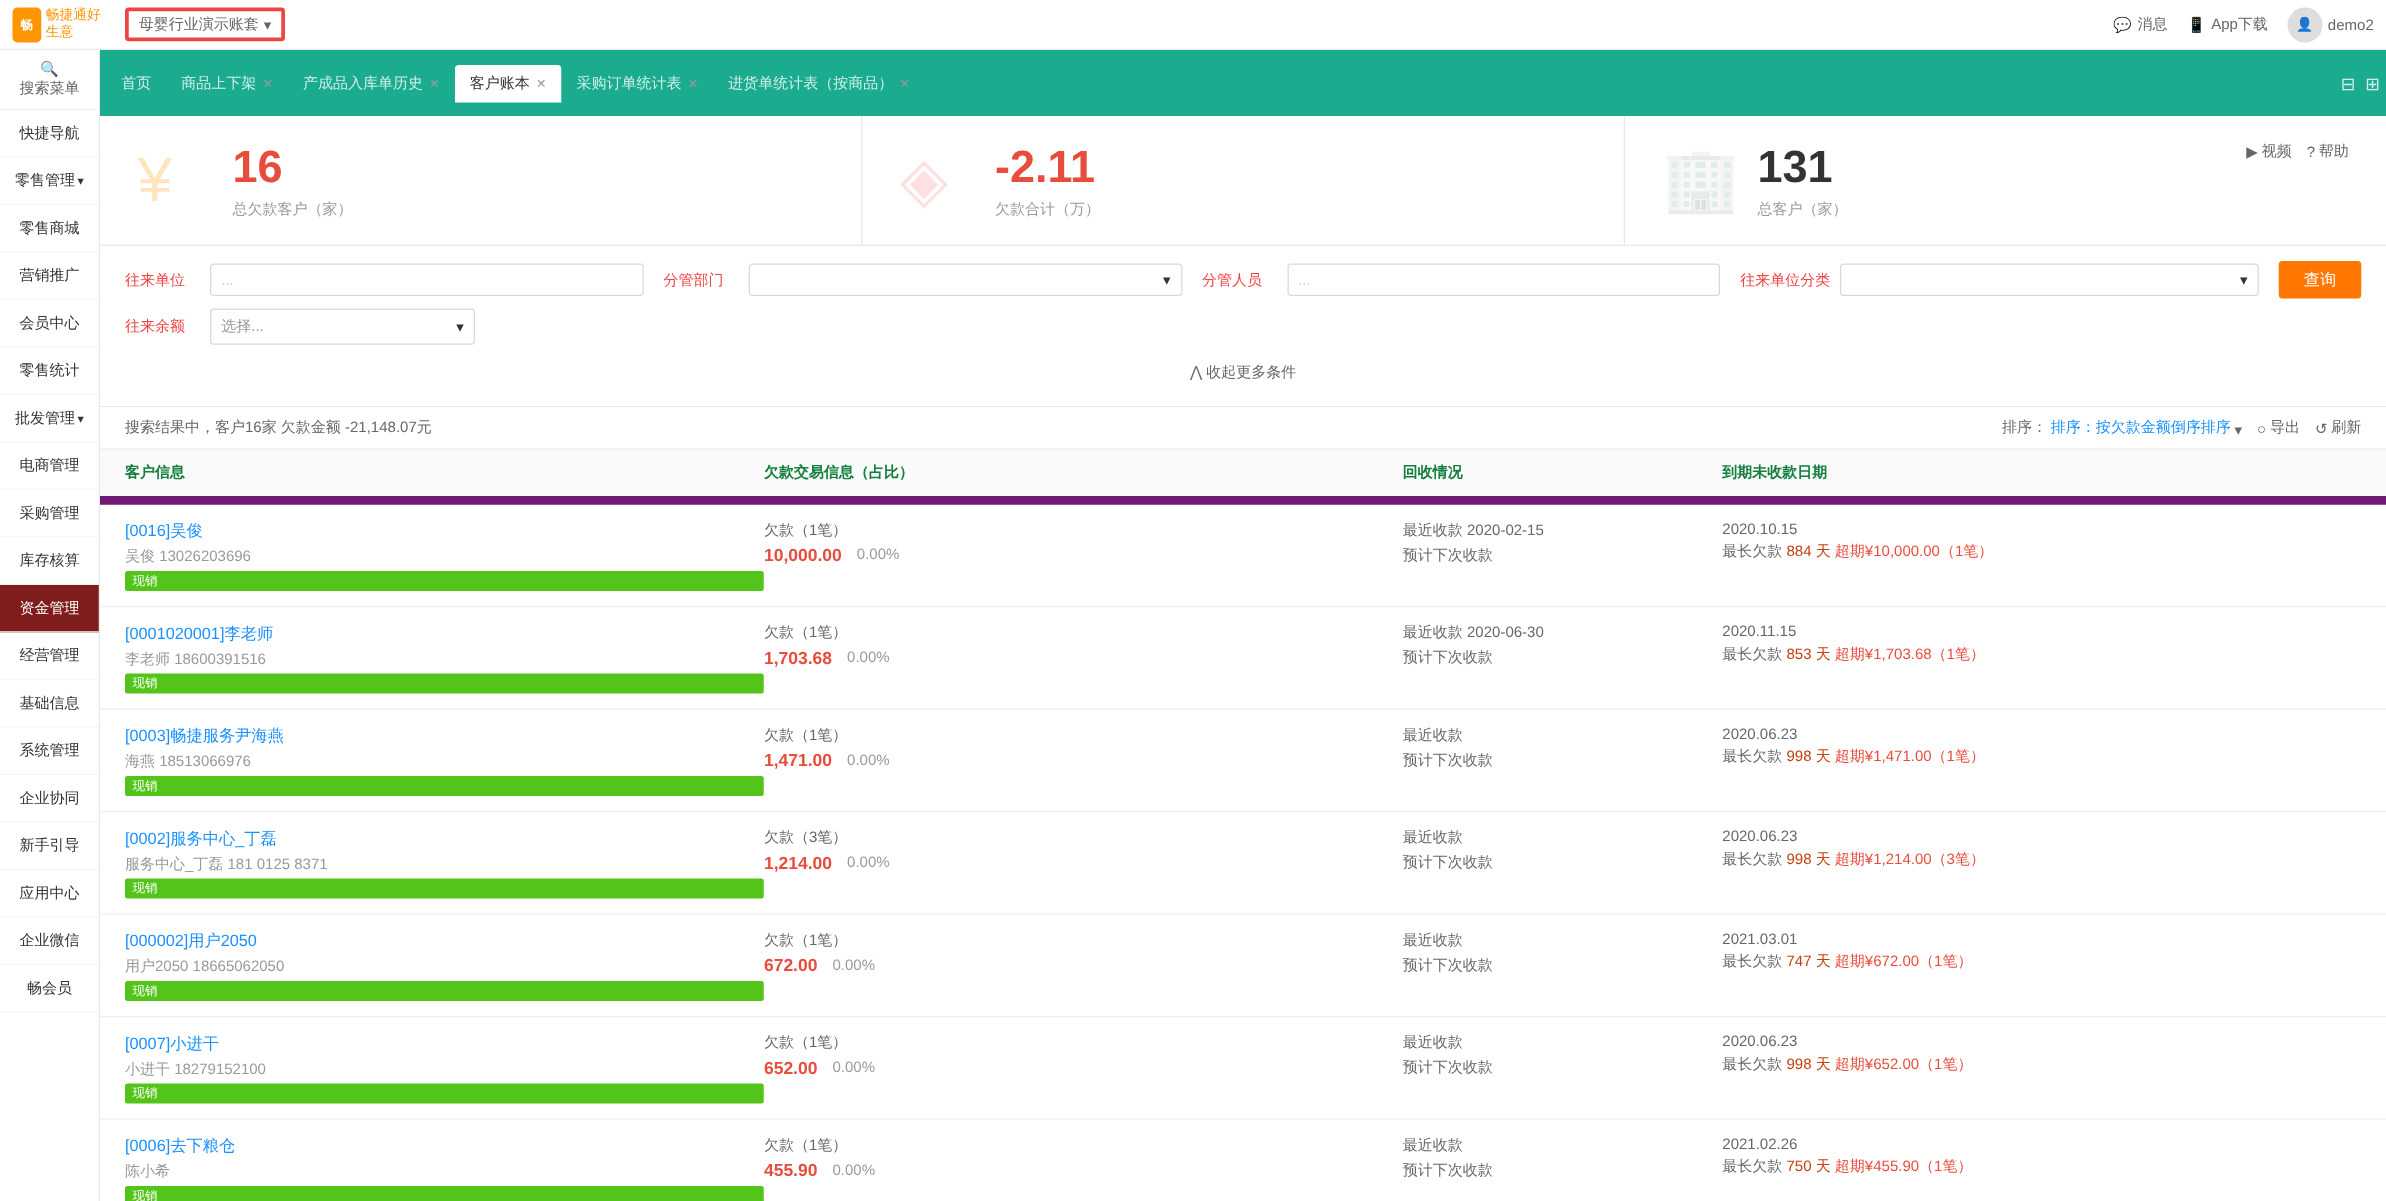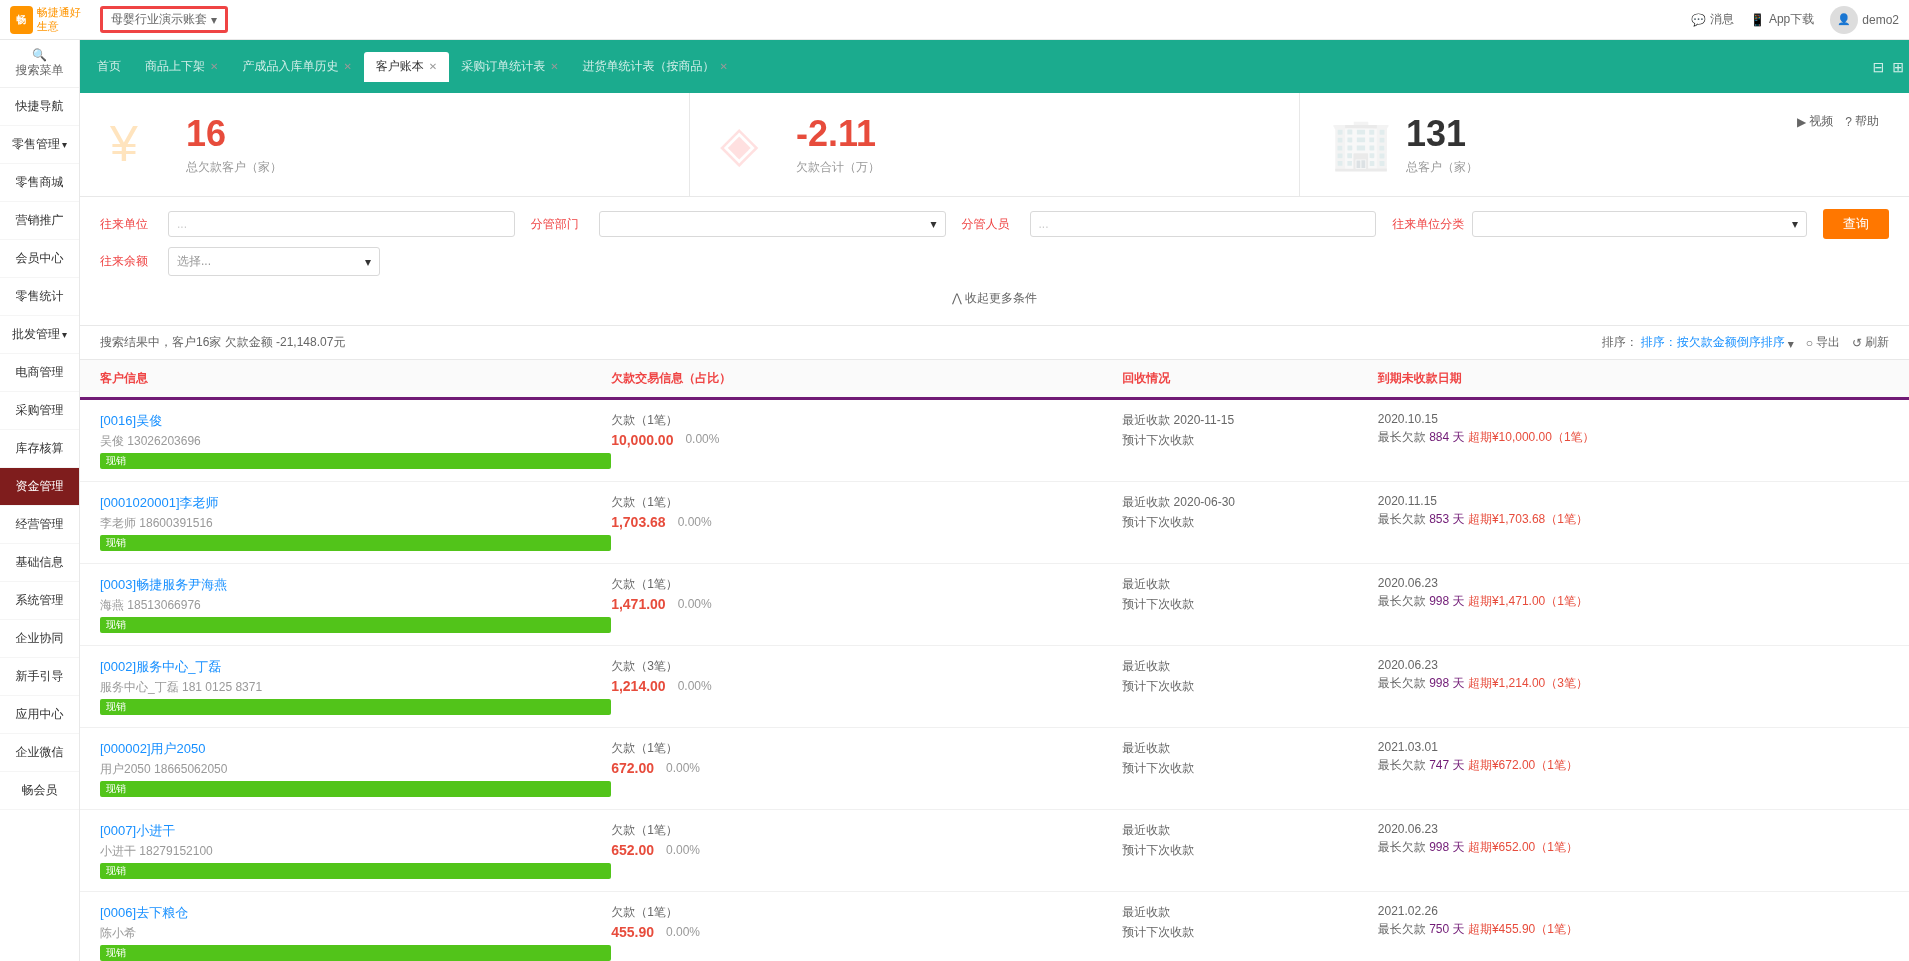--- a/index.html
+++ b/index.html
@@ -63,34 +63,34 @@
 
     
     .results-bar { display: flex; align-items: center; justify-content: space-between; padding: 8px 20px; background: #fff; border-bottom: 1px solid #e8e8e8; }
     .results-info { font-size: 12px; color: #666; }
     .results-actions { display: flex; align-items: center; gap: 12px; font-size: 12px; color: #666; }
     .sort-btn { display: flex; align-items: flex-end; gap: 3px; cursor: pointer; }
     .action-btn-sm { display: flex; align-items: center; gap: 3px; cursor: pointer; color: #666; }
 
     
     .data-table { background: #fff; margin: 0; width: 100%; }
-    .table-header { display: grid; grid-template-columns: 2fr 2fr 1fr 2fr; padding: 10px 20px; background: #fafafa; border-bottom: 3px solid #701a75; font-size: 12px; color: #ef4444; font-weight: bold; }
+    .table-header { display: grid; grid-template-columns: 2fr 2fr 1fr 2fr; padding: 10px 20px; background: #fafafa; border-bottom: 7px solid #701a75; font-size: 12px; color: #15803d; font-weight: bold; }
     .table-row { display: grid; grid-template-columns: 2fr 2fr 1fr 2fr; padding: 12px 20px; border-bottom: 1px solid #f0f0f0; align-items: start; }
     .customer-info { display: flex; flex-direction: column; gap: 3px; }
     .customer-name { color: #1890ff; font-size: 13px; cursor: pointer; }
     .customer-phone { font-size: 12px; color: #999; }
     .customer-tag { display: inline-block; background: #52c41a; color: white; font-size: 10px; padding: 1px 6px; border-radius: 2px; }
     .debt-info { display: flex; flex-direction: column; gap: 3px; }
     .debt-count { font-size: 12px; color: #666; }
     .debt-amount { color: #e74c3c; font-size: 14px; font-weight: bold; }
     .debt-percent { font-size: 12px; color: #999; }
     .collection-info { display: flex; flex-direction: column; gap: 3px; font-size: 12px; color: #666; }
     .overdue-info { display: flex; flex-direction: column; gap: 3px; font-size: 12px; color: #666; }
     .overdue-link { color: #e74c3c; cursor: pointer; }
-    .overdue-days { color: #701a75; }
+    .overdue-days { color: #c2410c; }
 
     
     ::-webkit-scrollbar { width: 6px; height: 6px; }
     ::-webkit-scrollbar-track { background: #f1f1f1; }
     ::-webkit-scrollbar-thumb { background: #ccc; border-radius: 3px; }
   </style>
 </head>
 <body>
 
 <div class="top-bar">
@@ -335,21 +335,21 @@
             <span class="customer-tag">现销</span>
           </div>
           <div class="debt-info">
             <div class="debt-count">欠款（1笔）</div>
             <div style="display:flex; align-items:flex-start; gap:12px;">
               <div class="debt-amount">10,000.00</div>
               <div class="debt-percent">0.00%</div>
             </div>
           </div>
           <div class="collection-info">
-            <div>最近收款    2020-11-15</div>
+            <div>最近收款    2020-02-15</div>
             <div>预计下次收款</div>
           </div>
           <div class="overdue-info">
             <div>2020.10.15</div>
             <div>最长欠款 <span class="overdue-days">884 天</span>  <span class="overdue-link">超期¥10,000.00（1笔）</span></div>
           </div>
         </div>
 
         <div class="table-row">
           <div class="customer-info">

